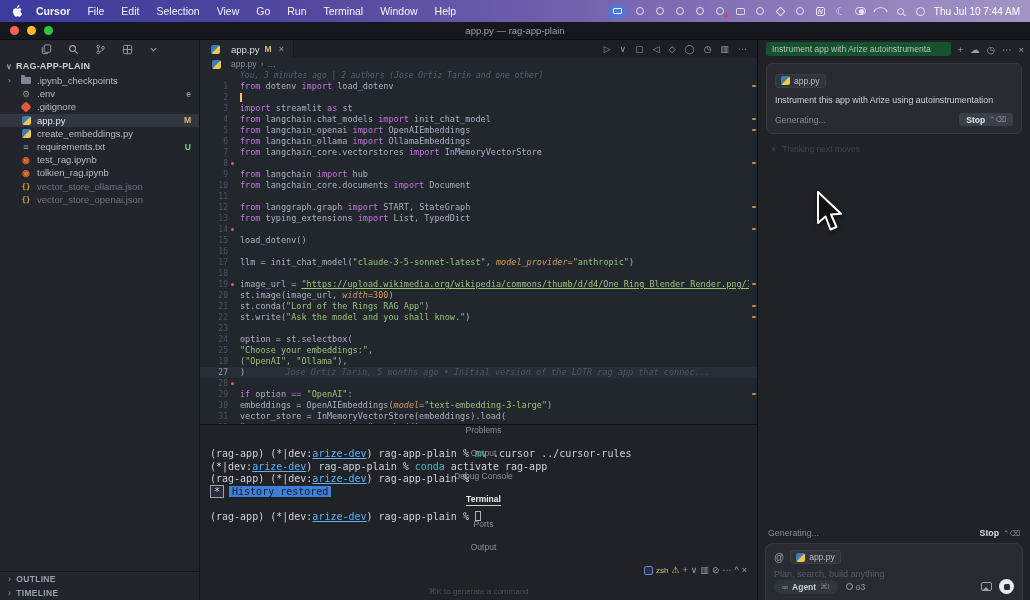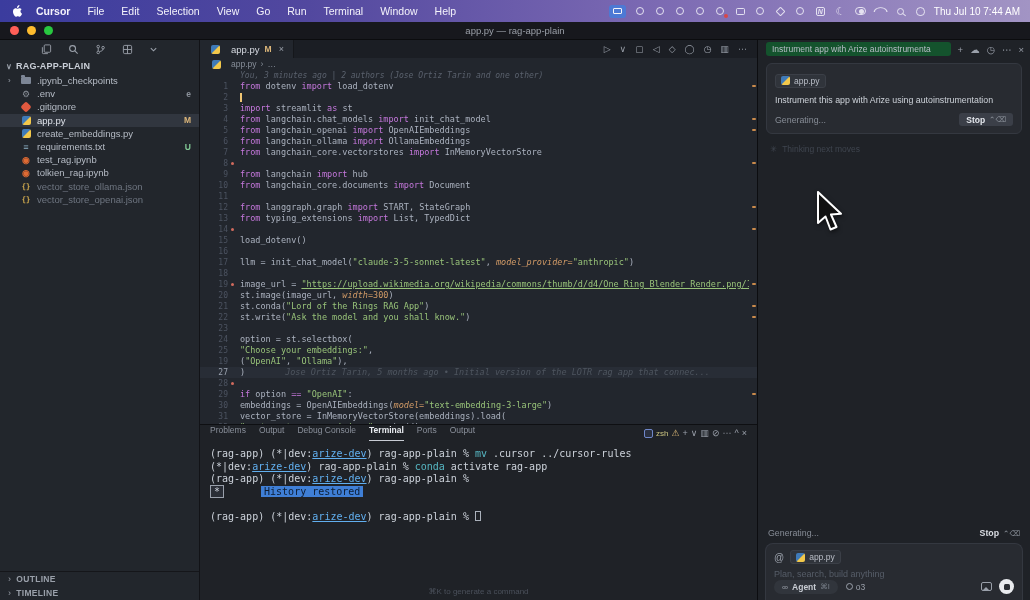--- a/index.html
+++ b/index.html
@@ -96,35 +96,35 @@
   .tok-p{color:#d19a66;font-style:italic;}
   .tok-n{color:#d19a66;}
   .gdot{position:absolute;left:31px;top:4px;width:3px;height:3px;border-radius:50%;background:#d16a5d;}
   .caret{position:absolute;left:40px;top:1px;width:1.5px;height:9px;background:#f0c674;}
   .inblame{color:#4e555f;font-style:italic;margin-left:40px;}
   #ruler{position:absolute;top:0;right:0;width:7px;bottom:0;}
   .rmark{position:absolute;right:1px;width:4px;height:2px;background:#c98a4b;border-radius:1px;}
 
   
   #terminal{position:absolute;top:384px;left:0;right:0;bottom:0;background:#1f2227;border-top:1px solid #0e0f12;}
-  #term-tabs{height:16px;display:flex;gap:13px;padding-left:10px;font-size:8.5px;color:#8a909b;}
+  #term-tabs{height:16px;display:flex;align-items:center;gap:13px;padding-left:10px;font-size:8.5px;color:#8a909b;flex-direction:column;}
   .ttab{cursor:default;}
   .ttab.active{color:#e8ebf0;font-weight:700;border-bottom:1px solid #c8ccd4;padding-bottom:1px;}
   #term-actions{margin-left:auto;display:flex;align-items:center;gap:3px;padding-right:10px;color:#9aa0aa;font-size:9px;}
   .shellbox{display:inline-flex;align-items:center;gap:3px;}
   .shellbox .sb-ic{width:9px;height:9px;border:1px solid #6f87c9;border-radius:2px;display:inline-block;background:#2a3040;}
   .shellbox .sb-t{color:#c9c380;font-size:8px;}
   .warn{color:#e5c07b;}
   #term-body{padding:7px 0 0 10px;font-family:"DejaVu Sans Mono",monospace;font-size:10px;line-height:12.6px;}
   .tl-row{white-space:nowrap;height:12.6px;}
   .tt-t{color:#ccd2da;}
   .tt-b{color:#61afef;text-decoration:underline;}
   .tt-c{color:#56b6c2;}
   .tt-star{border:1px solid #99a0ab;background:#2a2e36;color:#ccd2da;padding:0 3px;margin-right:5px;}
-  .tt-hl{background:#3f7fd6;color:#0d1c31;padding:0 3px;margin-left:32px;}
+  .tt-hl{background:#3f7fd6;color:#0d1c31;padding:0 3px;}
   .tt-cur{display:inline-block;width:6px;height:10px;border:1px solid #aab1bb;vertical-align:-1px;}
   #term-hint{position:absolute;bottom:4px;left:0;right:0;text-align:center;color:#4a505b;font-size:8px;}
 
   
   #chat-header{height:18px;display:flex;align-items:center;padding:0 6px 0 8px;gap:7px;}
   #chat-title{flex:1;color:#b9bec8;font-size:8.5px;white-space:nowrap;overflow:hidden;text-overflow:ellipsis;background:#14532d;border-radius:3px;padding:2px 6px;}
   .ch-ic{color:#9aa0aa;font-size:9.5px;cursor:default;}
   #chat-card{margin:5px 8px 0 8px;background:#282b31;border:1px solid #343840;border-radius:6px;padding:7px 8px;}
   .chip{display:inline-flex;align-items:center;gap:4px;background:#30343b;border:1px solid #3b3f47;border-radius:3px;padding:1px 5px;color:#b8bdc6;font-size:8.5px;}
   #chat-msg{margin-top:6px;color:#ced3da;font-size:8.8px;white-space:nowrap;overflow:hidden;}

